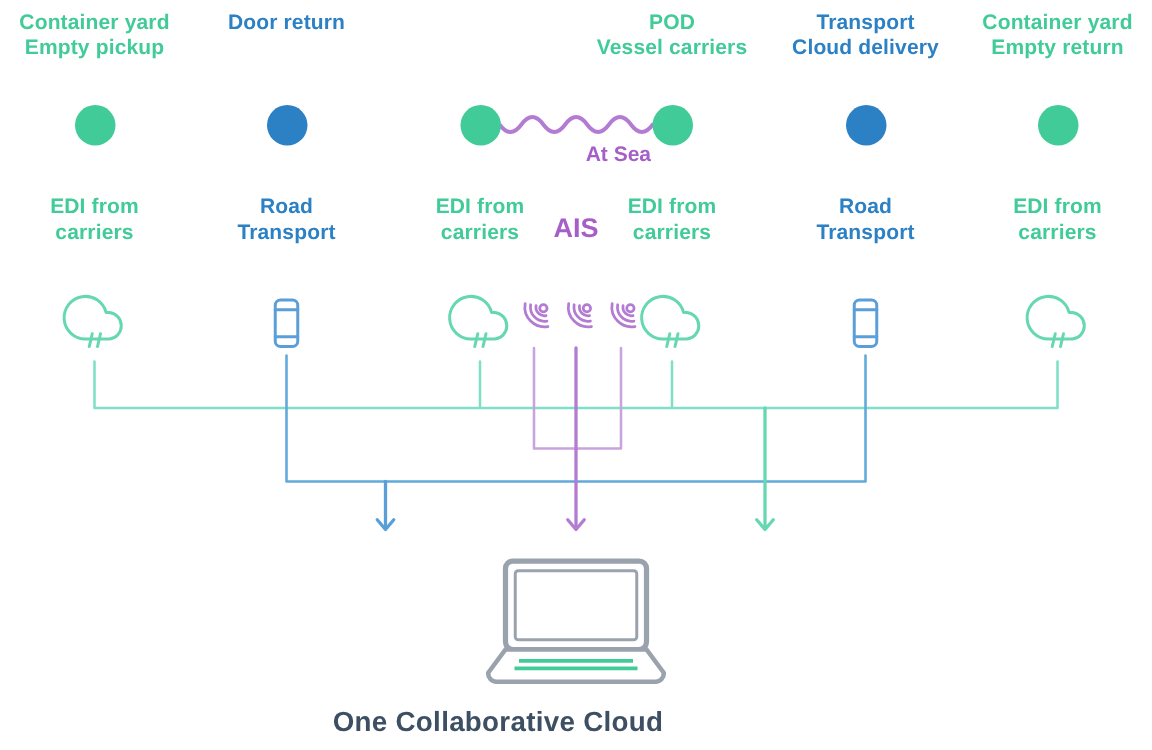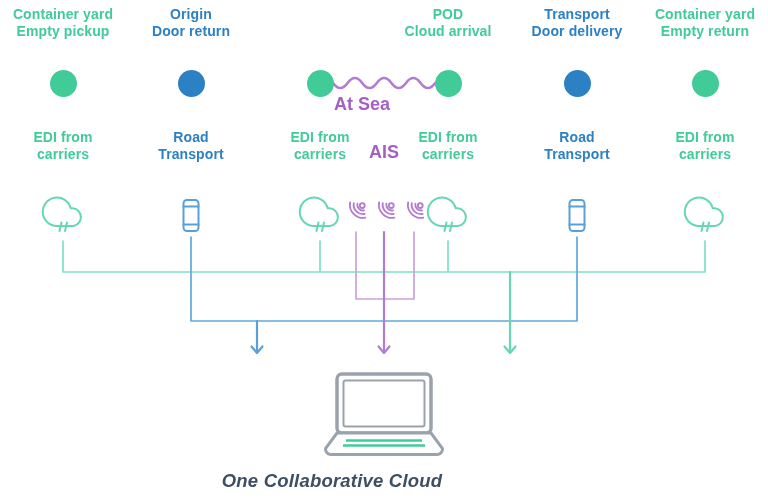--- a/index.html
+++ b/index.html
@@ -37,27 +37,27 @@
   .icw{position:absolute;left:50%;transform:translateX(-50%);}
   .icw.cloud{top:191px;}
   .icw.phone{top:196px;}
   .ic{fill:none;stroke-linecap:round;stroke-linejoin:round;}
   .ic.g{stroke:var(--green-soft);stroke-width:2;}
   .ic.b{stroke:var(--blue-soft);stroke-width:2;}
   .ic.p{stroke:var(--purple-soft);stroke-width:2.4;}
 
   .ais-label{position:absolute;left:344px;top:142px;width:80px;text-align:center;font-size:18px;font-weight:bold;}
   .ais-icons{position:absolute;left:342px;top:199px;display:flex;gap:3px;}
-  .atsea{position:absolute;left:334px;top:94px;width:100px;text-align:left;font-size:18px;font-weight:bold;}
+  .atsea{position:absolute;left:334px;top:94px;width:100px;text-align:right;font-size:14px;font-weight:bold;}
 
   .laptop{position:absolute;left:322px;top:370px;}
   .lap-frame{stroke:var(--gray);fill:#fff;}
   .lap-green{stroke:var(--green);fill:none;}
   .title{position:absolute;left:0;top:470px;width:664px;text-align:center;
-         font-size:18.5px;font-weight:bold;color:var(--dark);letter-spacing:.2px;font-style:italic;}
+         font-size:18.5px;font-weight:bold;color:var(--dark);letter-spacing:.2px;}
 </style>
 </head>
 <body>
 
 <div class="stage">
 
   <svg class="wires" width="768" height="500" viewBox="0 0 768 500">
     <path class="wavy" d="M333 83q7.3 10 14.6 0t14.6 0t14.6 0t14.6 0t14.6 0t14.6 0t14.6 0"></path>
     <path class="lg" d="M63 241V272M320 241V272M448 241V272M705 241V272M63 272H705"></path>
     <path class="lb" d="M191 237V321M577 237V321M191 321H577"></path>
@@ -89,21 +89,20 @@
     <div class="icw cloud">
       <svg class="ic g" width="44" height="44" viewBox="0 0 44 44">
         <path d="M31.9 17.3h-2.2A14.2 14.2 0 1 0 15.9 35h16a8.9 8.9 0 0 0 0-17.7z"></path>
         <path d="M20.5 31.5l-2 8.5M26 31.5l-2 8.5"></path>
       </svg>
     </div>
   </div>
 
   <div class="col" style="left:126px">
     <div class="slab c-blue">
-      <div>Origin</div>
       <div>Door return</div>
     </div>
     <div class="dot dot-blue"></div>
     <div class="flab c-blue">
       <div>Road</div>
       <div>Transport</div>
     </div>
     <div class="icw phone">
       <svg class="ic b" width="24" height="40" viewBox="0 0 24 40">
         <rect x="4.5" y="4" width="15" height="31" rx="3.5"></rect>
@@ -122,39 +121,39 @@
       <svg class="ic g" width="44" height="44" viewBox="0 0 44 44">
         <path d="M31.9 17.3h-2.2A14.2 14.2 0 1 0 15.9 35h16a8.9 8.9 0 0 0 0-17.7z"></path>
         <path d="M20.5 31.5l-2 8.5M26 31.5l-2 8.5"></path>
       </svg>
     </div>
   </div>
 
   <div class="col" style="left:383px">
     <div class="slab c-green">
       <div>POD</div>
-      <div>Cloud arrival</div>
+      <div>Vessel carriers</div>
     </div>
     <div class="dot dot-green"></div>
     <div class="flab c-green">
       <div>EDI from</div>
       <div>carriers</div>
     </div>
     <div class="icw cloud">
       <svg class="ic g" width="44" height="44" viewBox="0 0 44 44">
         <path d="M31.9 17.3h-2.2A14.2 14.2 0 1 0 15.9 35h16a8.9 8.9 0 0 0 0-17.7z"></path>
         <path d="M20.5 31.5l-2 8.5M26 31.5l-2 8.5"></path>
       </svg>
     </div>
   </div>
 
   <div class="col" style="left:512px">
     <div class="slab c-blue">
       <div>Transport</div>
-      <div>Door delivery</div>
+      <div>Cloud delivery</div>
     </div>
     <div class="dot dot-blue"></div>
     <div class="flab c-blue">
       <div>Road</div>
       <div>Transport</div>
     </div>
     <div class="icw phone">
       <svg class="ic b" width="24" height="40" viewBox="0 0 24 40">
         <rect x="4.5" y="4" width="15" height="31" rx="3.5"></rect>
         <path d="M4.5 10.5h15M4.5 28.5h15"></path>

